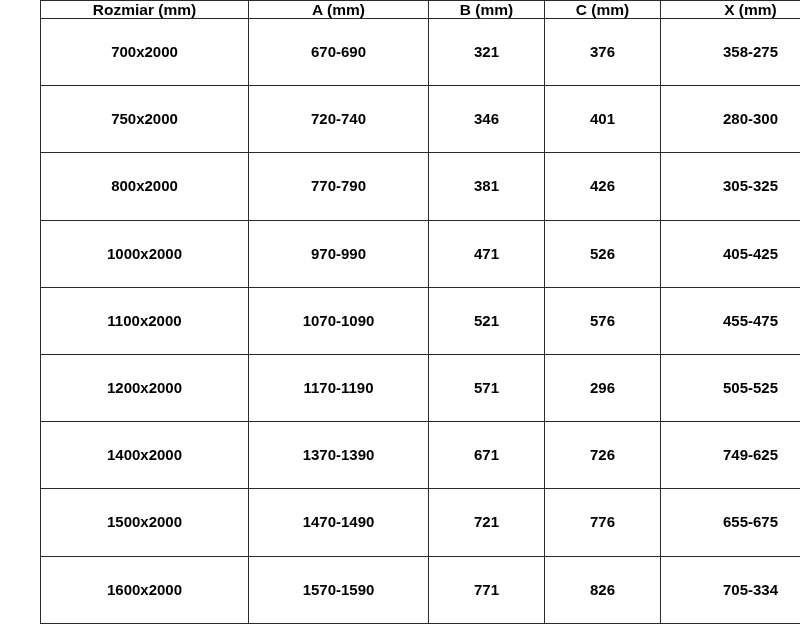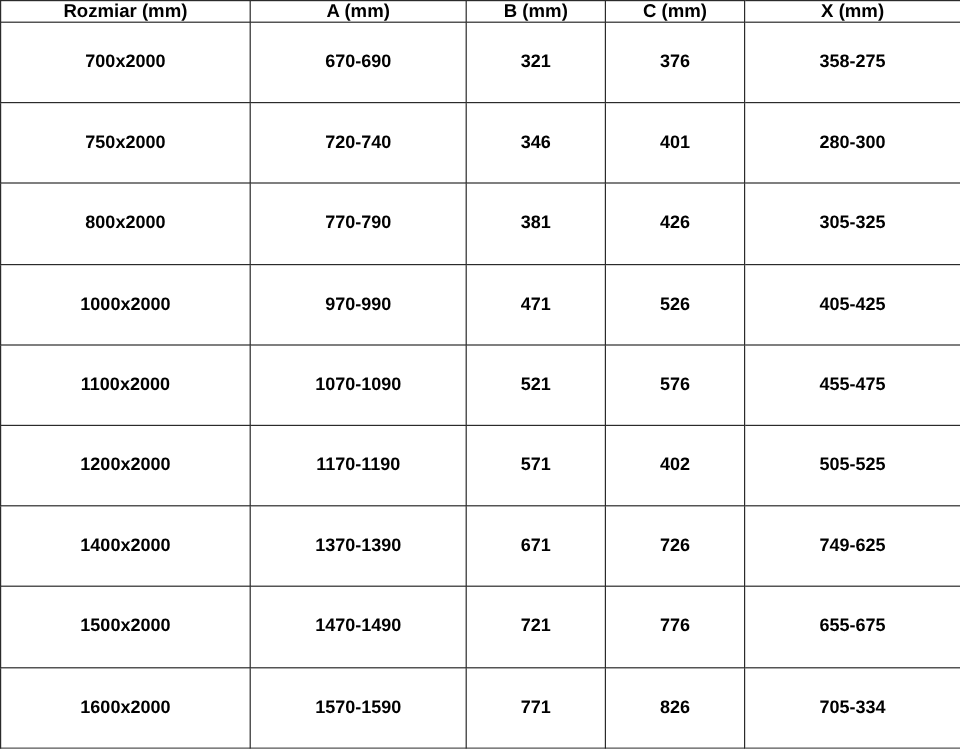--- a/index.html
+++ b/index.html
@@ -11,20 +11,21 @@
     width: 800px;
     height: 624px;
     font-family: "Liberation Sans", sans-serif;
     color: #000000;
     overflow: hidden;
   }
   .table-wrap {
     width: 800px;
     height: 624px;
     box-sizing: border-box;
+    padding-left: 40px;
   }
   table.spec-table {
     width: 800px;
     height: 624px;
     border-collapse: collapse;
     table-layout: fixed;
   }
   table.spec-table th,
   table.spec-table td {
     border: 1px solid #2b2b2b;
@@ -103,21 +104,21 @@
         <td>1100x2000</td>
         <td>1070-1090</td>
         <td>521</td>
         <td>576</td>
         <td>455-475</td>
       </tr>
       <tr>
         <td>1200x2000</td>
         <td>1170-1190</td>
         <td>571</td>
-        <td>402</td>
+        <td>296</td>
         <td>505-525</td>
       </tr>
       <tr>
         <td>1400x2000</td>
         <td>1370-1390</td>
         <td>671</td>
         <td>726</td>
         <td>749-625</td>
       </tr>
       <tr>

